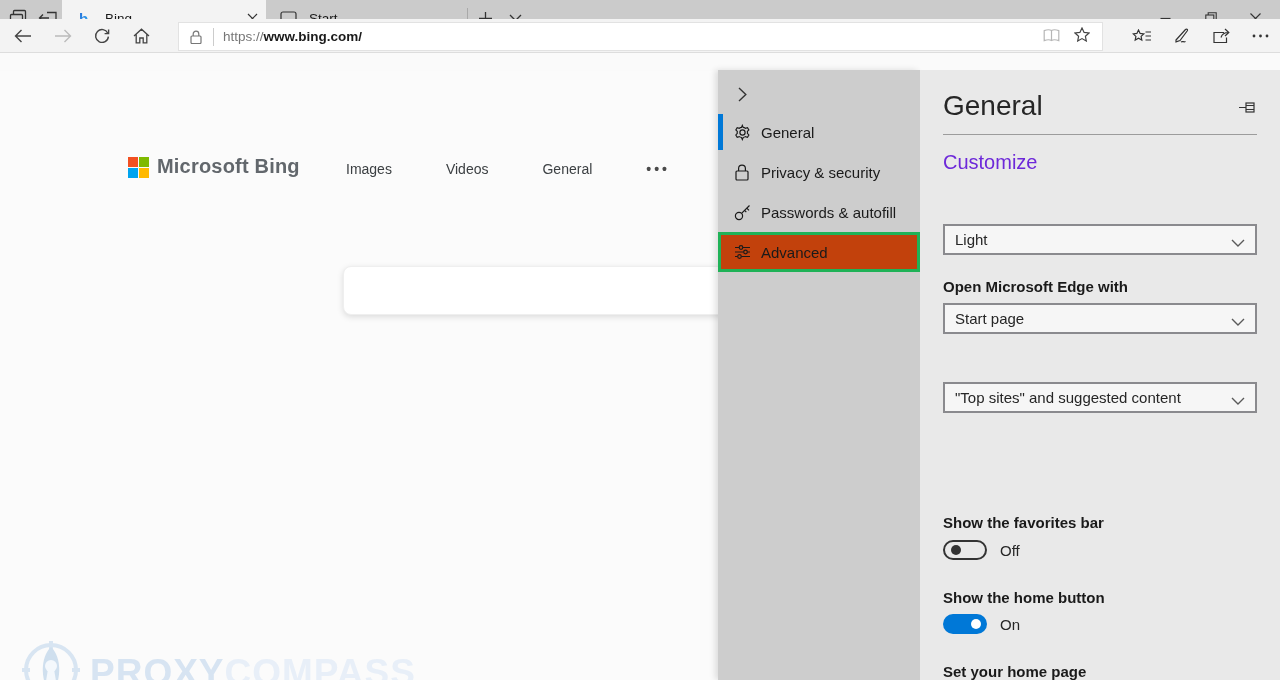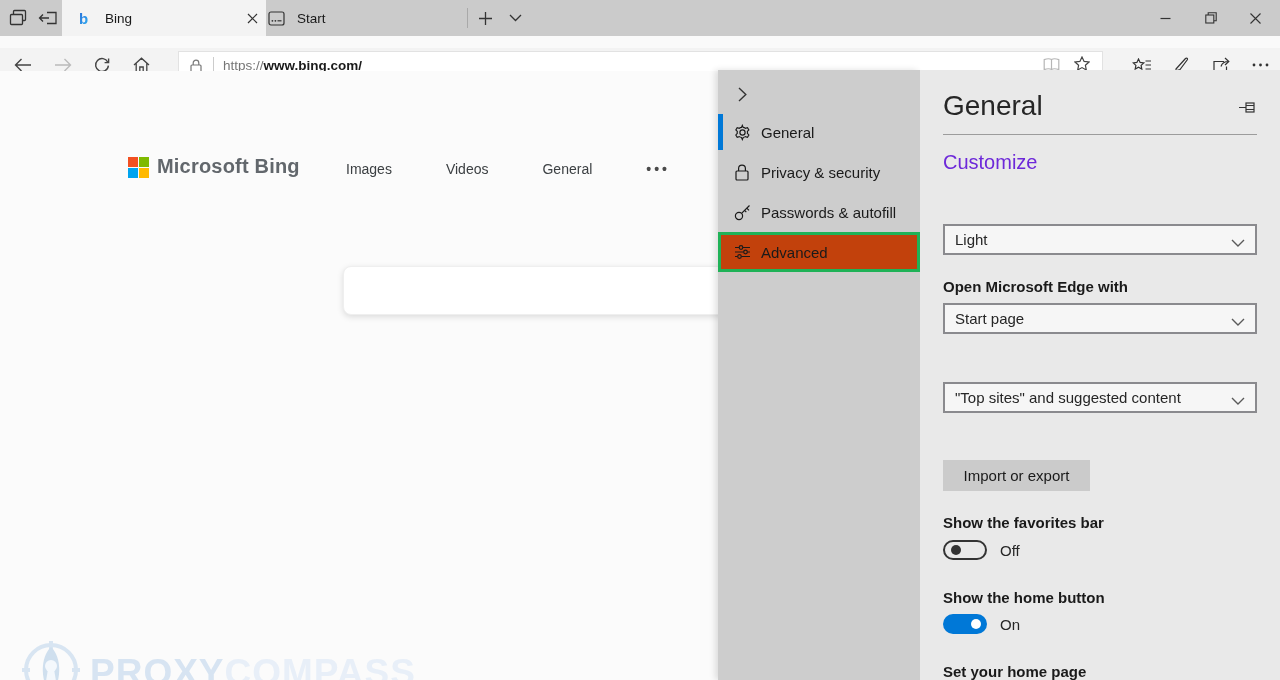--- a/index.html
+++ b/index.html
@@ -10,21 +10,21 @@
   .titlebar { position:absolute; left:0; top:0; width:1280px; height:36px; background:#cbcbcb; }
   .tb-icon { position:absolute; top:7px; width:24px; height:22px; display:flex; align-items:center; justify-content:center; cursor:pointer; }
   .tab { position:absolute; top:0; height:36px; display:flex; align-items:center; font-size:13.5px; color:#1a1a1a; cursor:pointer; }
   .tab.active { background:#f3f3f3; }
   .tab-title { flex:1; }
   .tab-close { width:28px; height:28px; display:flex; align-items:center; justify-content:center; }
   .tab-sep { position:absolute; top:8px; width:1px; height:20px; background:#a9a9a9; }
   .win-btn { position:absolute; top:0; width:45px; height:36px; display:flex; align-items:center; justify-content:center; cursor:pointer; }
 
   
-  .navbar { position:absolute; left:0; top:48px; width:1280px; height:34px; background:#f3f3f3; border-bottom:1px solid #dddddd; }
+  .navbar { position:absolute; left:0; top:19px; width:1280px; height:34px; background:#f3f3f3; border-bottom:1px solid #dddddd; }
   .nav-icon { position:absolute; top:3px; width:30px; height:28px; display:flex; align-items:center; justify-content:center; cursor:pointer; }
   .addressbar { position:absolute; left:178px; top:3px; width:925px; height:29px; background:#ffffff; border:1px solid #e2e2e2; display:flex; align-items:center; }
   .addr-lock { width:34px; display:flex; align-items:center; justify-content:center; }
   .addr-div { width:1px; height:18px; background:#cccccc; }
   .addr-url { margin-left:9px; font-size:13.5px; color:#1f1f1f; white-space:nowrap; flex:1; }
   .addr-url .scheme { color:#767676; font-weight:400; }
   .addr-url .host { color:#1a1a1a; font-weight:700; }
   .addr-right { display:flex; align-items:center; gap:14px; padding-right:12px; }
 
   
@@ -95,21 +95,21 @@
       </svg>
     </span>
     <span class="tab-title" style="margin-left:7px;">Bing</span>
     <span class="tab-close">
       <svg width="11" height="11" viewBox="0 0 11 11" stroke="#333" stroke-width="1.2">
           <path d="M1 1 L10 10 M10 1 L1 10"></path>
         </svg>
     </span>
   </div>
 
-  <div class="tab" style="left:254px; width:200px;">
+  <div class="tab" style="left:266px; width:200px;">
     <span class="tab-close" style="margin-left:8px;">
       <svg width="17" height="15" viewBox="0 0 17 15" fill="none" stroke="#333" stroke-width="1.2">
         <rect x="1" y="1" width="15" height="13" rx="2"></rect>
         <circle cx="4.4" cy="9.8" r="0.9" fill="#333" stroke="none"></circle>
         <circle cx="7.4" cy="9.8" r="0.9" fill="#333" stroke="none"></circle>
         <line x1="9.5" y1="9.8" x2="13.5" y2="9.8"></line>
       </svg>
     </span>
     <span class="tab-title" style="margin-left:7px;">Start</span>
   </div>
@@ -333,21 +333,20 @@
 
   <div class="select" style="top:312px">
     <span>"Top sites" and suggested content</span>
     <span class="sel-chev">
       <svg width="14" height="8" viewBox="0 0 14 8" fill="none" stroke="#5a5a5a" stroke-width="1.4">
           <path d="M1 1 L7 7 L13 1"></path>
         </svg>
     </span>
   </div>
 
-  <button class="btn" style="top:390px">Import or export</button>
 
   <div class="field-label" style="top:444px">Show the favorites bar</div>
   <div class="toggle off" style="top:470px">
       <span class="knob"></span>
     </div>
   <div class="toggle-state" style="left:80px; top:472px">Off</div>
 
   <div class="field-label" style="top:519px">Show the home button</div>
   <div class="toggle on" style="top:544px">
       <span class="knob"></span>

